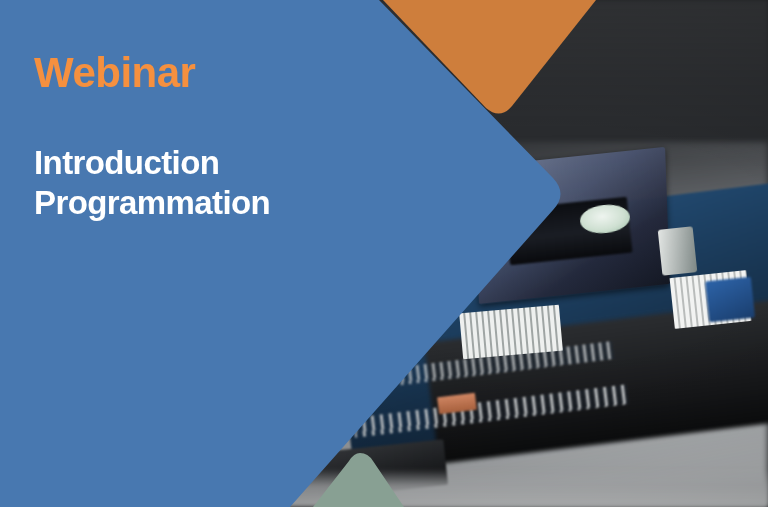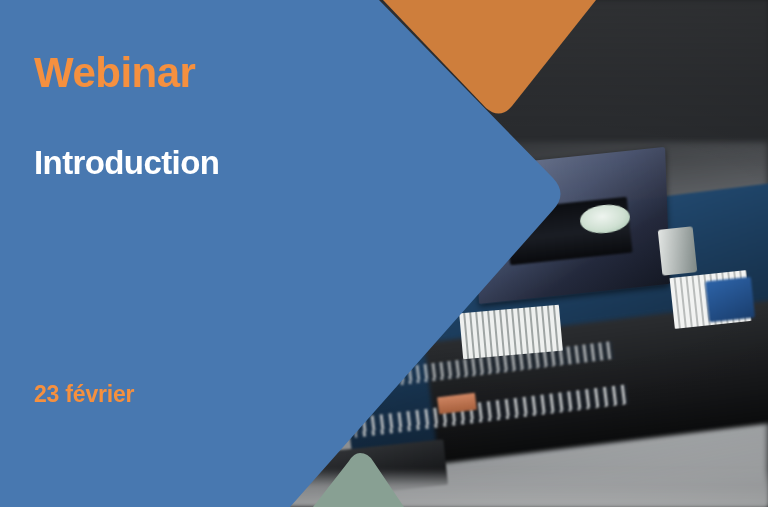--- a/index.html
+++ b/index.html
@@ -261,21 +261,21 @@
       <path d="M 0 0 L 379 0 L 553 178 Q 568 194 553 210 L 290 507 L 0 507 Z" fill="#4878b0"></path>
     </svg>
   </div>
 
   <div class="text-block">
 
     <div class="kicker">Webinar</div>
 
     <div class="headline">
       <span>Introduction</span>
+      <span>Programmation</span>
     </div>
 
     <div class="datetime">
-      <span>23 février</span>
     </div>
 
   </div>
 
 </div>
 
 </body></html>

